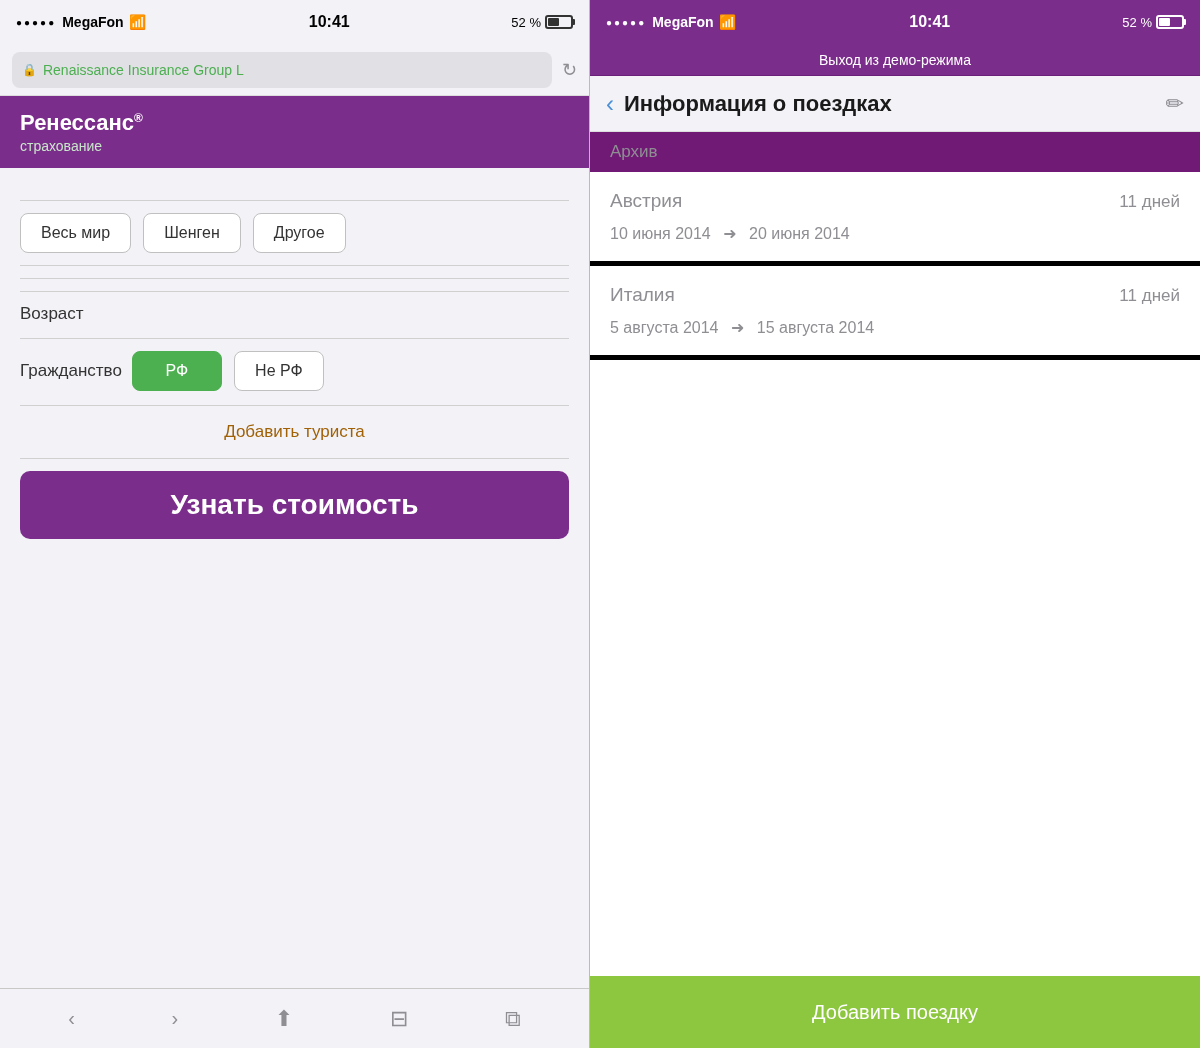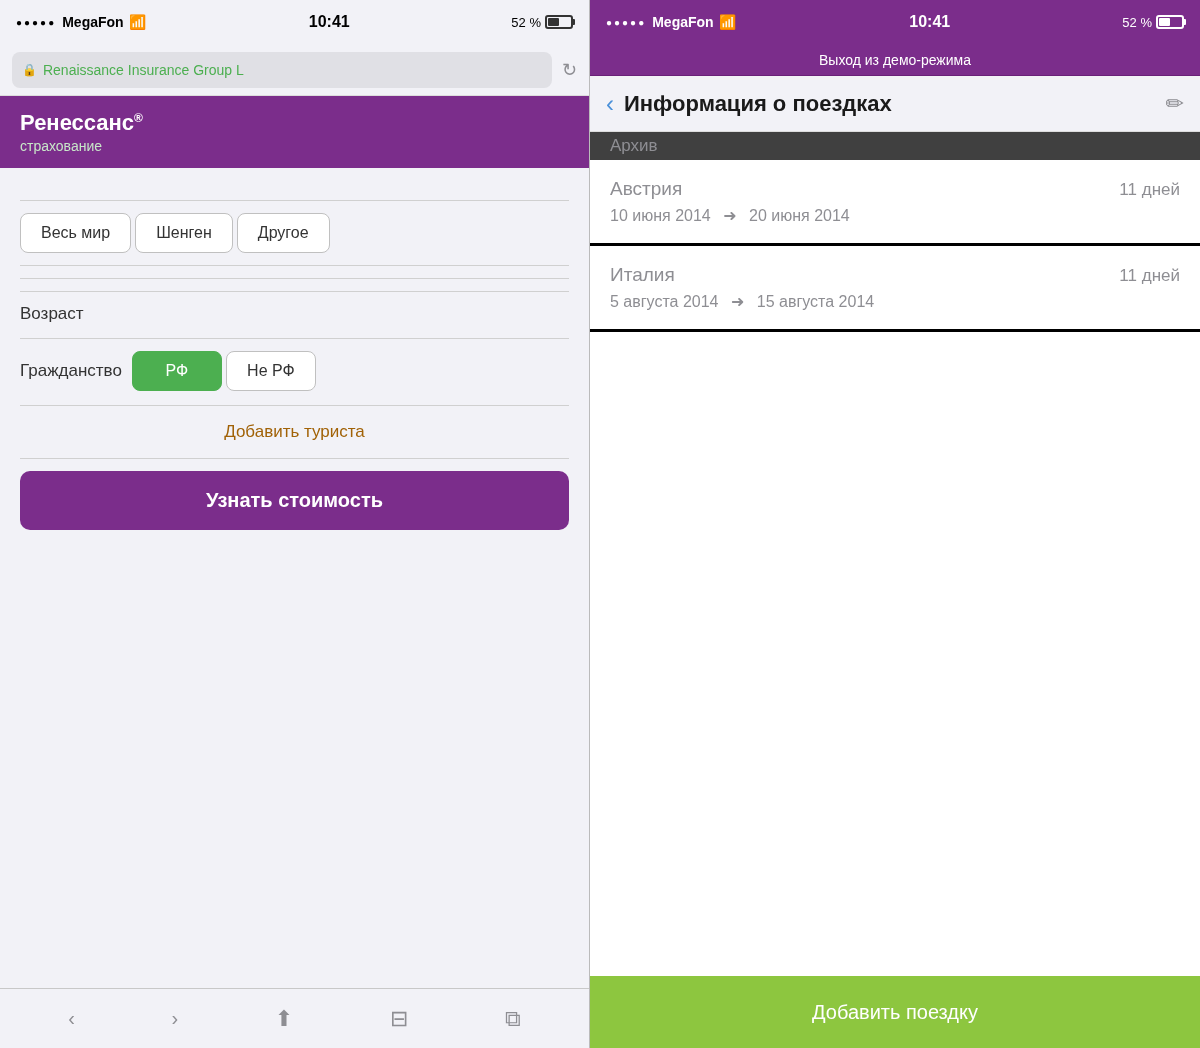--- a/index.html
+++ b/index.html
@@ -121,21 +121,21 @@
       align-items: center;
       margin-bottom: 14px;
       gap: 10px;
     }
     .option-row-label {
       font-size: 17px;
       color: #333;
       min-width: 90px;
     }
 
-    .btn-group { display: flex; gap: 4px; flex-wrap: wrap; }
+    .btn-group { display: flex; gap: 12px; flex-wrap: wrap; }
 
     .toggle-btn {
       border: 1px solid #c0c0c0;
       border-radius: 8px;
       background: white;
       padding: 10px 20px;
       font-size: 16px;
       color: #333;
       cursor: pointer;
       min-width: 90px;
@@ -159,21 +159,21 @@
       cursor: pointer;
     }
 
     .cta-button {
       background: #7b2d8b;
       color: white;
       border: none;
       border-radius: 10px;
       width: 100%;
       padding: 18px;
-      font-size: 20px;
+      font-size: 28px;
       font-weight: 600;
       cursor: pointer;
       margin-bottom: 20px;
     }
 
     .bottom-bar {
       height: 60px;
       background: #f2f2f7;
       border-top: 1px solid #c8c8c8;
       display: flex;
@@ -242,36 +242,36 @@
     }
     .nav-title {
       font-size: 22px;
       font-weight: 700;
       color: #1a1a1a;
       flex: 1;
     }
     .edit-icon { color: #8e8e93; font-size: 22px; cursor: pointer; }
 
     .archive-label {
-      background: #404040;
-      padding: 4px 20px;
+      background: #701a75;
+      padding: 10px 20px;
       font-size: 17px;
       color: #8e8e93;
       font-weight: 400;
     }
 
     .trip-list {
       flex: 1;
       overflow-y: auto;
       background: white;
     }
 
     .trip-item {
       padding: 18px 20px;
-      border-bottom: 3px solid #000000;
+      border-bottom: 5px solid #000000;
       cursor: pointer;
     }
     .trip-item-header {
       display: flex;
       justify-content: space-between;
       align-items: baseline;
       margin-bottom: 6px;
     }
     .trip-country {
       font-size: 19px;
@@ -279,20 +279,21 @@
       font-weight: 400;
     }
     .trip-days {
       font-size: 17px;
       color: #8e8e93;
       font-weight: 400;
     }
     .trip-dates {
       font-size: 16px;
       color: #8e8e93;
+      margin-top: 12px;
     }
     .arrow-icon { margin: 0 8px; }
 
     .add-trip-btn {
       height: 72px;
       background: #8dc63f;
       border: none;
       color: white;
       font-size: 20px;
       font-weight: 500;

